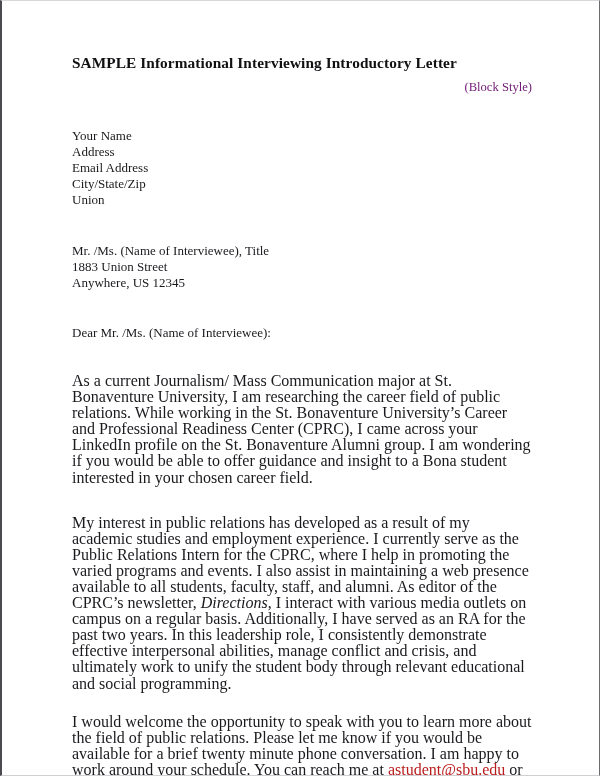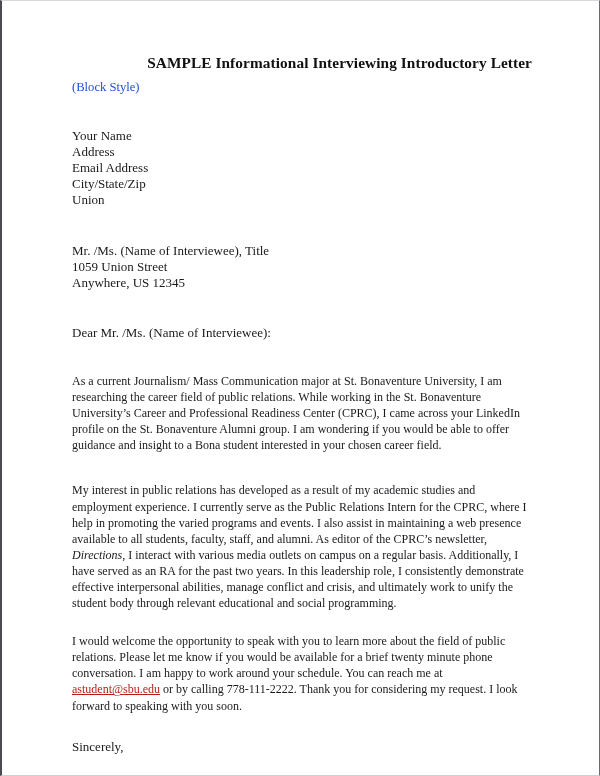--- a/index.html
+++ b/index.html
@@ -28,54 +28,54 @@
     position: absolute;
     left: 70px;
     top: 0;
     width: 460px;
   }
 
   
   .doc-title {
     margin: 0;
     padding-top: 52px;
-    text-align: right;
+    text-align: left;
     font-size: 15.3px;
     font-weight: bold;
     letter-spacing: 0.1px;
     line-height: 1.25;
     color: #111114;
   }
   .doc-subtitle {
     margin: 0;
     padding-top: 8px;
-    text-align: left;
+    text-align: right;
     font-size: 12.6px;
     font-weight: normal;
-    color: #1d4ed8;
+    color: #701a75;
   }
 
   
   .block {
     font-size: 13px;
     line-height: 16.1px;
     color: #1a1a1e;
   }
   .addr-line {
     display: block;
     white-space: pre;
   }
 
   .sender-block { margin-top: 33px; }
   .recipient-block { margin-top: 34px; }
   .salutation { margin-top: 34px; }
 
   .para {
     margin: 0;
-    font-size: 12px;
+    font-size: 16px;
     line-height: 16.1px;
     text-align: left;
     color: #1a1a1e;
   }
   .para-1 { margin-top: 32px; }
   .para-2 { margin-top: 29px; }
   .para-3 { margin-top: 22px; }
 
   .closing { margin-top: 25px; }
 
@@ -99,21 +99,21 @@
     <div class="block sender-block">
       <span class="addr-line">Your Name</span>
       <span class="addr-line">Address</span>
       <span class="addr-line">Email Address</span>
       <span class="addr-line">City/State/Zip</span>
       <span class="addr-line">Union</span>
     </div>
 
     <div class="block recipient-block">
       <span class="addr-line">Mr. /Ms. (Name of Interviewee), Title</span>
-      <span class="addr-line">1059 Union Street</span>
+      <span class="addr-line">1883 Union Street</span>
       <span class="addr-line">Anywhere, US 12345</span>
     </div>
 
     <div class="block salutation">Dear Mr. /Ms. (Name of Interviewee):</div>
 
     <p class="para para-1">As a current Journalism/ Mass Communication major at St. Bonaventure University, I am researching the career field of public relations.  While working in the St. Bonaventure University’s Career and Professional Readiness Center (CPRC), I came across your LinkedIn profile on the St. Bonaventure Alumni group.  I am wondering if you would be able to offer guidance and insight to a Bona student interested in your chosen career field.</p>
 
     <p class="para para-2"><span>My interest in public relations has developed as a result of my academic studies and employment experience.  I currently serve as the Public Relations Intern for the CPRC, where I help in promoting the varied programs and events.  I also assist in maintaining a web presence available to all students, faculty, staff, and alumni.  As editor of the CPRC’s newsletter, </span><span class="ital">Directions</span><span>, I interact with various media outlets on campus on a regular basis.  Additionally, I have served as an RA for the past two years.  In this leadership role, I consistently demonstrate effective interpersonal abilities, manage conflict and crisis, and ultimately work to unify the student body through relevant educational and social programming.</span></p>
 
     <p class="para para-3"><span>I would welcome the opportunity to speak with you to learn more about the field of public relations.  Please let me know if you would be available for a brief twenty minute phone conversation.  I am happy to work around your schedule.  You can reach me at </span><a class="maillink" href="#">astudent@sbu.edu</a><span> or by calling 778-111-2222.  Thank you for considering my request.  I look forward to speaking with you soon.</span></p>

